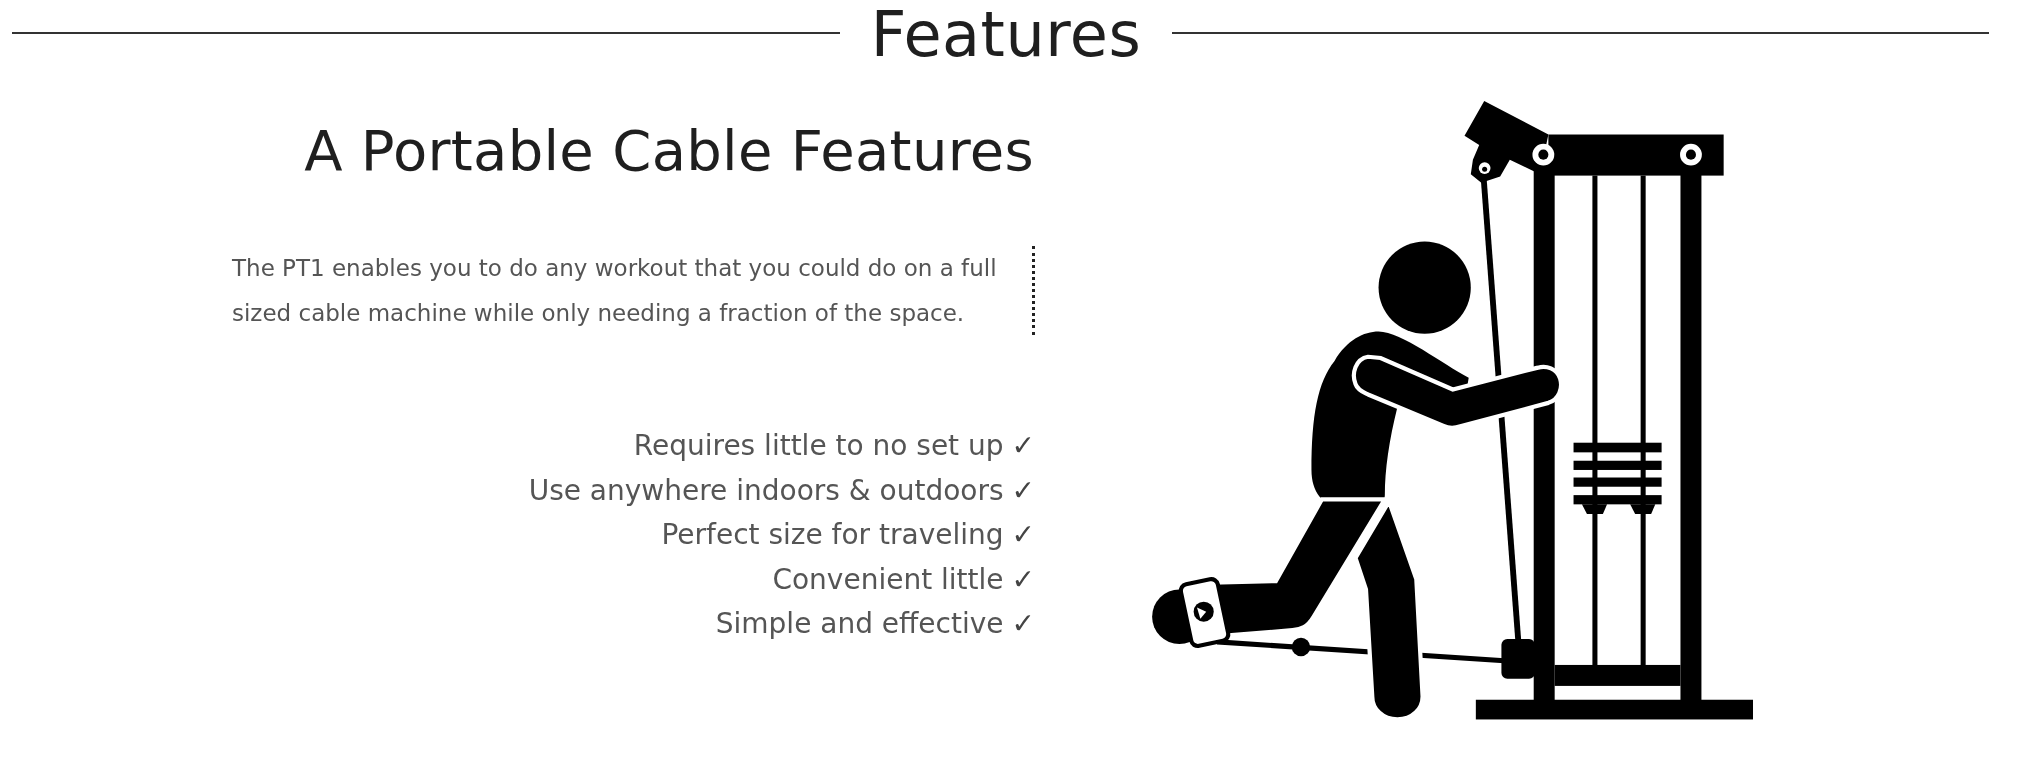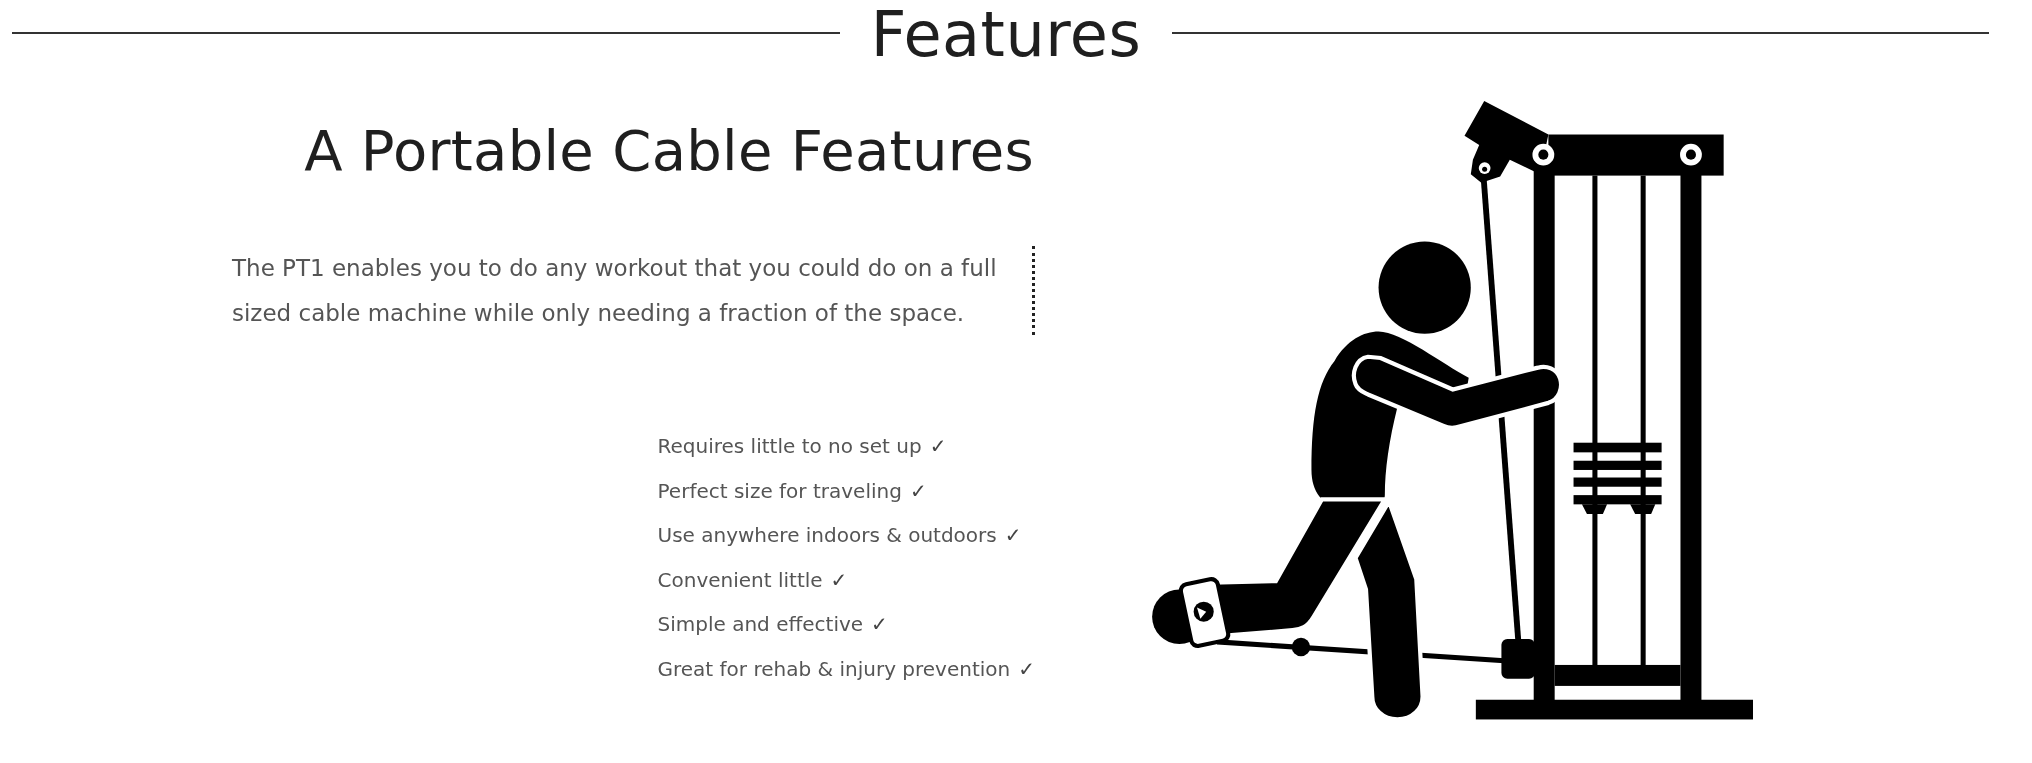--- a/index.html
+++ b/index.html
@@ -4,45 +4,44 @@
 <style>
   html, body { margin: 0; padding: 0; background: #ffffff; }
   body { width: 2032px; height: 763px; position: relative; overflow: hidden; font-family: "DejaVu Sans", sans-serif; }
   .section-header { position: absolute; left: 0; top: 0; width: 1620px; height: 70px; }
   .rule { position: absolute; top: 32px; height: 2px; background: #333333; }
   .rule.left { left: 12px; width: 828px; }
   .rule.right { left: 1172px; width: 817px; }
   .section-title { position: absolute; left: 840px; width: 332px; top: -2px; text-align: center; font-size: 62px; font-weight: 400; color: #1f1f1f; letter-spacing: 0.5px; }
   .feature-heading { position: absolute; right: 998px; top: 118px; font-size: 56px; font-weight: 400; color: #1f1f1f; white-space: nowrap; letter-spacing: 0.3px; }
   .description { position: absolute; right: 997px; top: 246px; width: 780px; padding-right: 20px; border-right: 3px dotted #222; font-size: 23px; line-height: 44.5px; color: #555555; }
-  .feature-list { position: absolute; right: 997px; top: 424px; margin: 0; padding: 0; list-style: none; font-size: 20px; line-height: 44.6px; color: #555555; }
+  .feature-list { position: absolute; right: 997px; top: 424px; margin: 0; padding: 0; list-style: none; text-align: right; font-size: 28px; line-height: 44.6px; color: #555555; }
   .feature-list li { white-space: nowrap; }
   .check { color: #444; margin-left: 8px; }
   .illustration { position: absolute; left: 1150px; top: 80px; width: 650px; height: 660px; }
 </style>
 </head>
 <body>
 
 <div class="section-header">
   <div class="rule left"></div>
   <div class="section-title">Features</div>
   <div class="rule right"></div>
 </div>
 
 <h2 class="feature-heading" style="margin:0;">A Portable Cable Features</h2>
 
 <p class="description" style="margin:0;">The PT1 enables you to do any workout that you could do on a full sized cable machine while only needing a fraction of the space.</p>
 
 <ul class="feature-list">
   <li><span>Requires little to no set up</span><span class="check">✓</span></li>
+  <li><span>Use anywhere indoors &amp; outdoors</span><span class="check">✓</span></li>
   <li><span>Perfect size for traveling</span><span class="check">✓</span></li>
-  <li><span>Use anywhere indoors &amp; outdoors</span><span class="check">✓</span></li>
   <li><span>Convenient little</span><span class="check">✓</span></li>
   <li><span>Simple and effective</span><span class="check">✓</span></li>
-  <li><span>Great for rehab &amp; injury prevention</span><span class="check">✓</span></li>
 </ul>
 
 <svg class="illustration" viewBox="0 0 1550 1574" xmlns="http://www.w3.org/2000/svg">
   <g fill="#000">
 
     <rect x="777" y="1478" width="661" height="47"></rect>
 
     <rect x="915" y="180" width="50" height="1300"></rect>
     <rect x="1265" y="180" width="50" height="1300"></rect>
 

